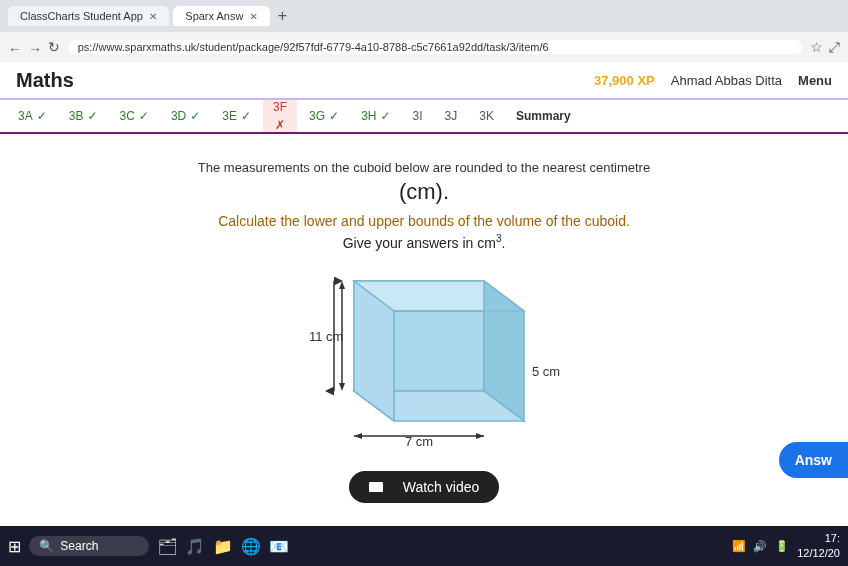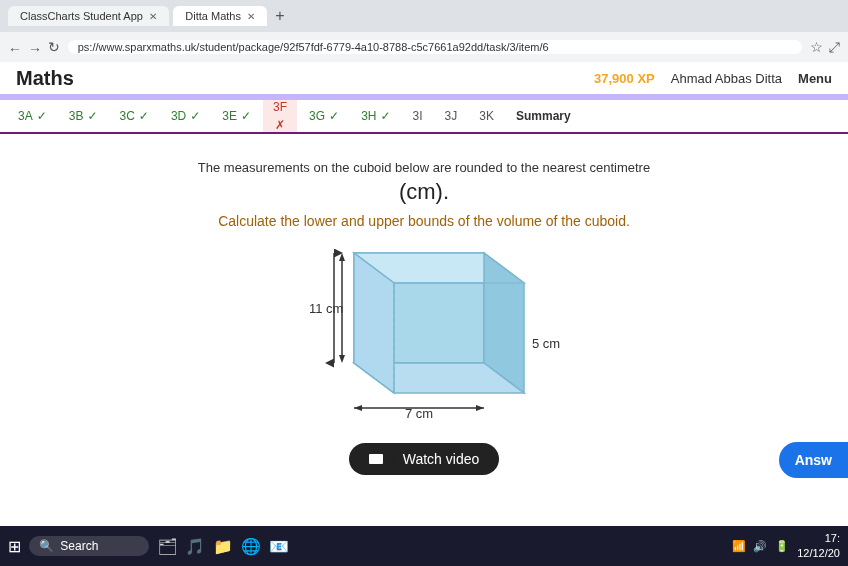--- a/index.html
+++ b/index.html
@@ -65,21 +65,21 @@
     .nav-icons {
       display: flex;
       gap: 6px;
       color: #555;
       font-size: 14px;
     }
 
     
     .app-header {
       background: #fff;
-      border-bottom: 6px solid #c4b5fd;
+      border-bottom: 2px solid #c4b5fd;
       height: 38px;
       display: flex;
       align-items: center;
       padding: 0 16px;
       justify-content: space-between;
     }
     .app-title {
       font-size: 20px;
       font-weight: bold;
       color: #222;
@@ -273,21 +273,21 @@
 
 <div class="content-wrapper">
 
   <div class="browser-bar">
     <div class="tab-bar">
       <div class="tab">
         <span>ClassCharts Student App</span>
         <span class="tab-close">✕</span>
       </div>
       <div class="tab active">
-        <span>Ditta Maths</span>
+        <span>Sparx Answ</span>
         <span class="tab-close">✕</span>
       </div>
       <span class="tab-add">+</span>
     </div>
   </div>
 
   <div class="address-bar-row">
     <div class="nav-icons">
       <span>←</span>
       <span>→</span>
@@ -355,20 +355,21 @@
     </div>
     <div class="nav-tab summary">
       <span>Summary</span>
     </div>
   </div>
 
   <div class="main-content">
     <p class="instruction-text">The measurements on the cuboid below are rounded to the nearest centimetre</p>
     <p class="unit-text">(cm).</p>
     <p class="question-text">Calculate the lower and upper bounds of the volume of the cuboid.</p>
+    <p class="question-subtext">Give your answers in cm<sup>3</sup>.</p>
 
     <div class="cuboid-area">
       <svg width="300" height="200" viewBox="0 0 300 200">
 
         <polygon points="80,20 210,20 210,130 80,130" fill="#a8d8ea" stroke="#7ab6d0" stroke-width="1.5"></polygon>
 
         <polygon points="80,20 210,20 250,50 120,50" fill="#c8e8f5" stroke="#7ab6d0" stroke-width="1.5"></polygon>
 
         <polygon points="210,20 250,50 250,160 210,130" fill="#90c8e0" stroke="#7ab6d0" stroke-width="1.5"></polygon>
 

